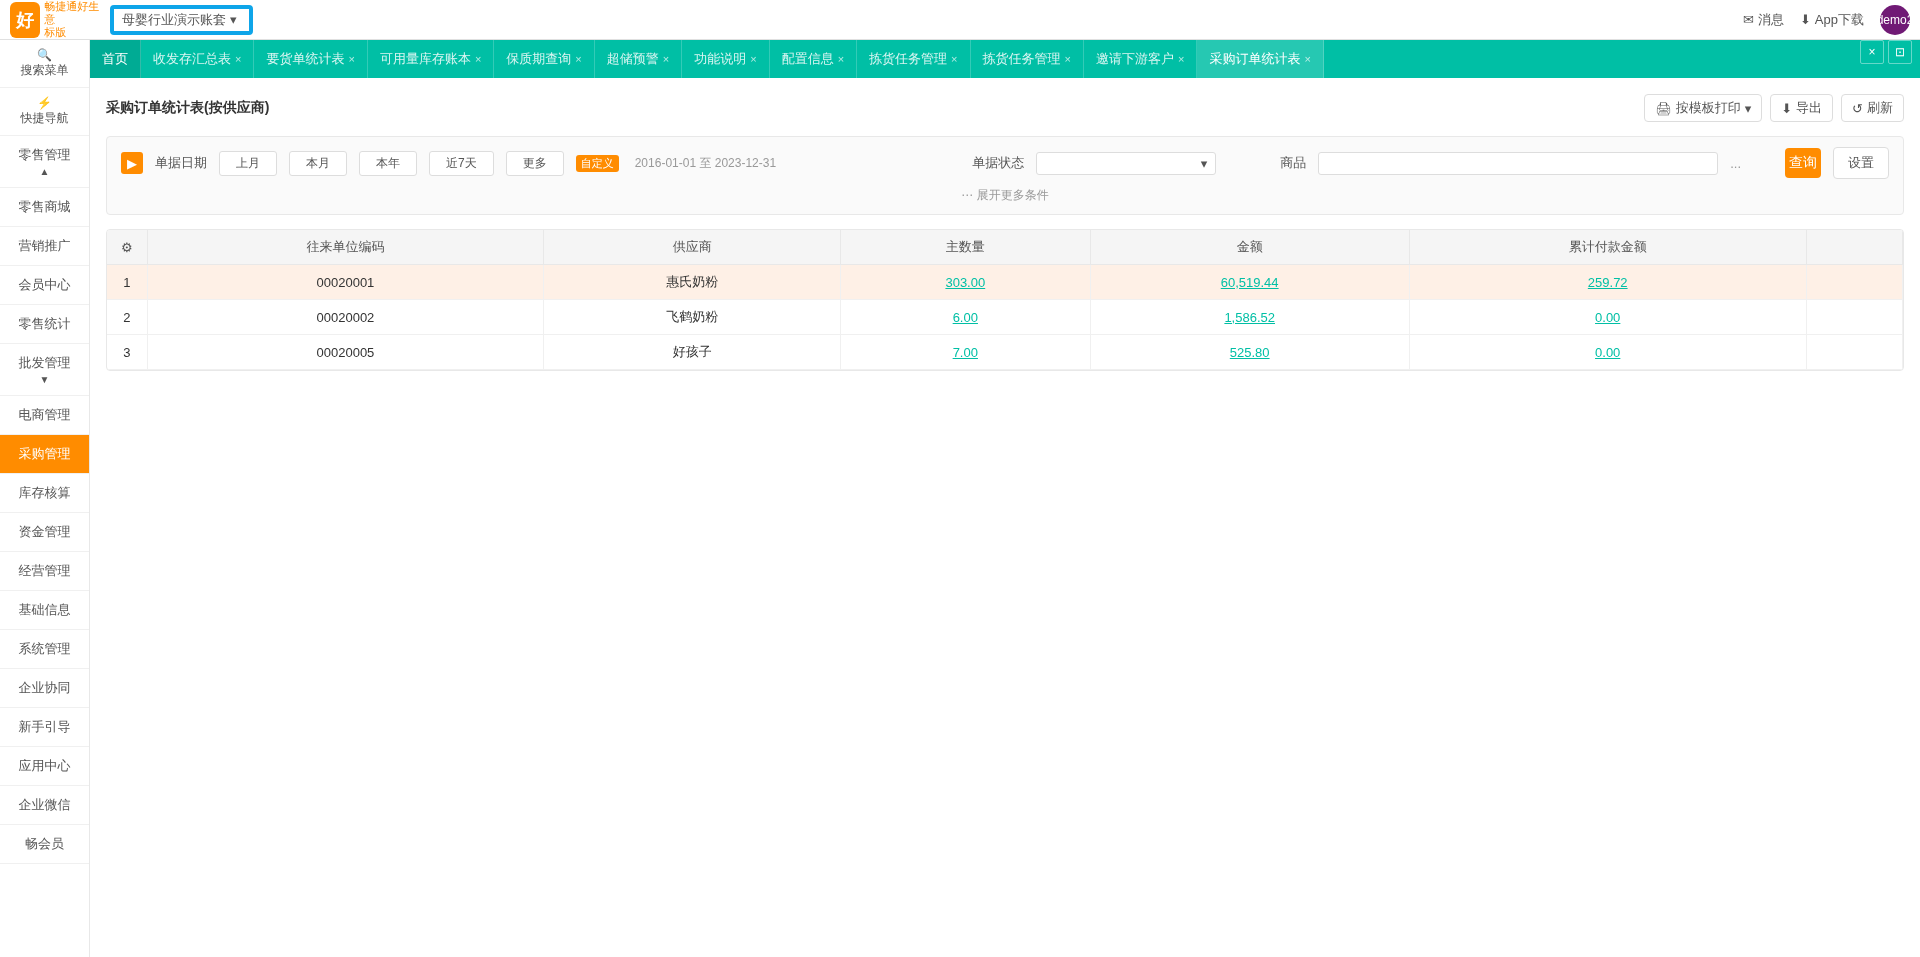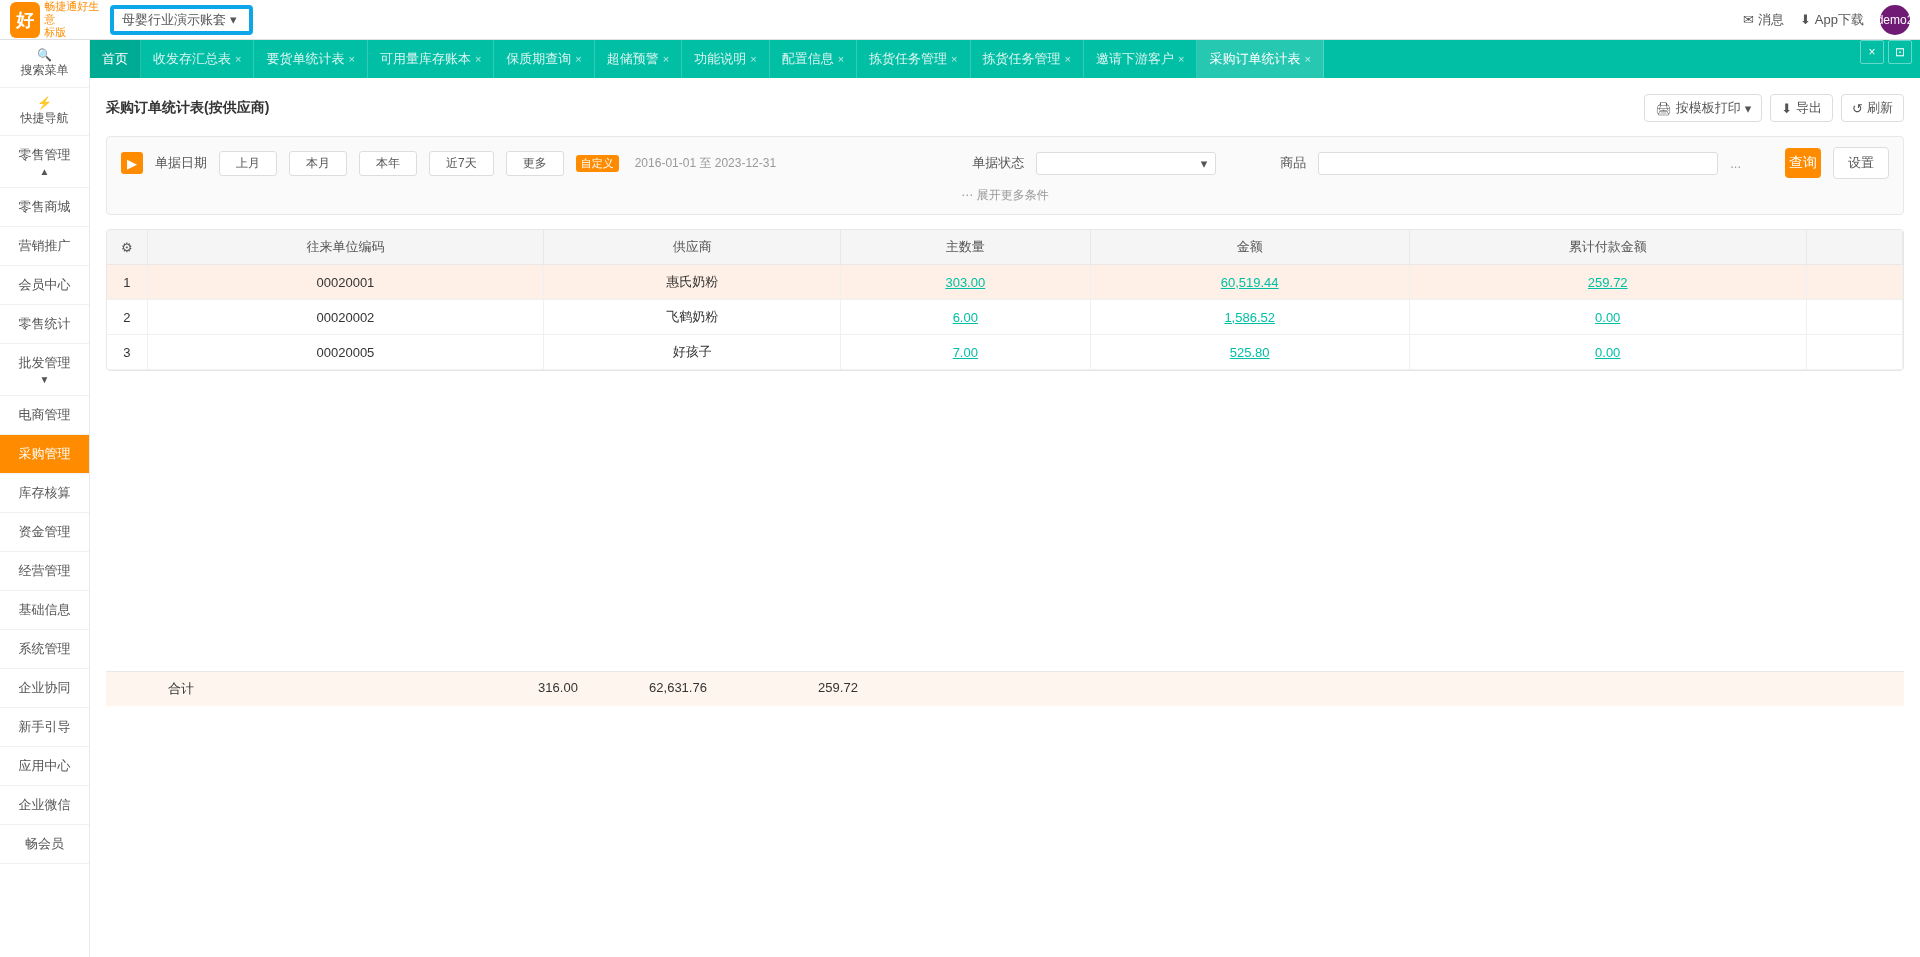--- a/index.html
+++ b/index.html
@@ -344,25 +344,17 @@
                   <td><span class="link-text">525.80</span></td>
                   <td><span class="link-text">0.00</span></td>
                   <td></td>
                 </tr>
               </tbody>
             </table>
           </div>
 
           <div style="height: 300px;"></div>
 
-          <div class="table-footer">
-            <div class="footer-label">
-              <span>合计</span>
-            </div>
-            <div class="footer-qty">316.00</div>
-            <div class="footer-amount">62,631.76</div>
-            <div class="footer-paid">259.72</div>
-          </div>
         </div>
       </div>
     </div>
   </div>
 </div>
 
 </body></html>

